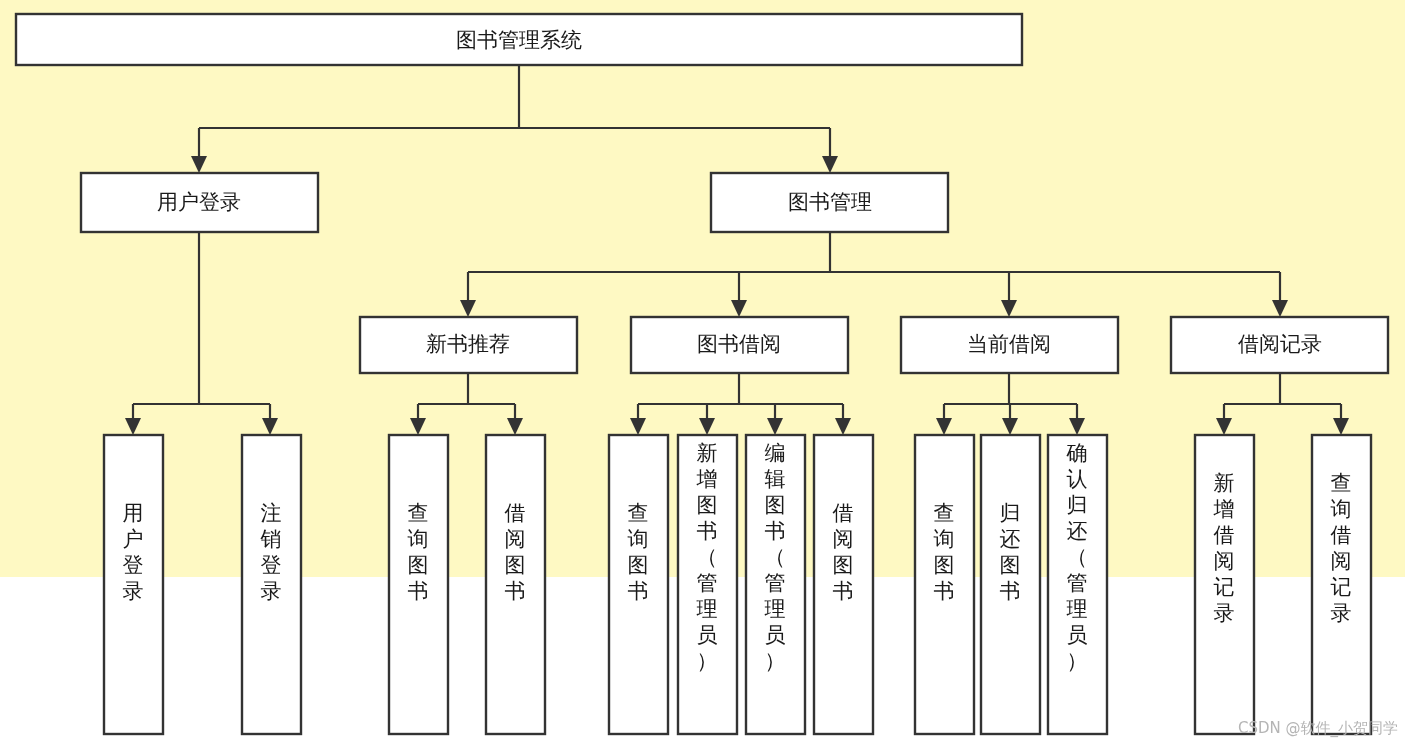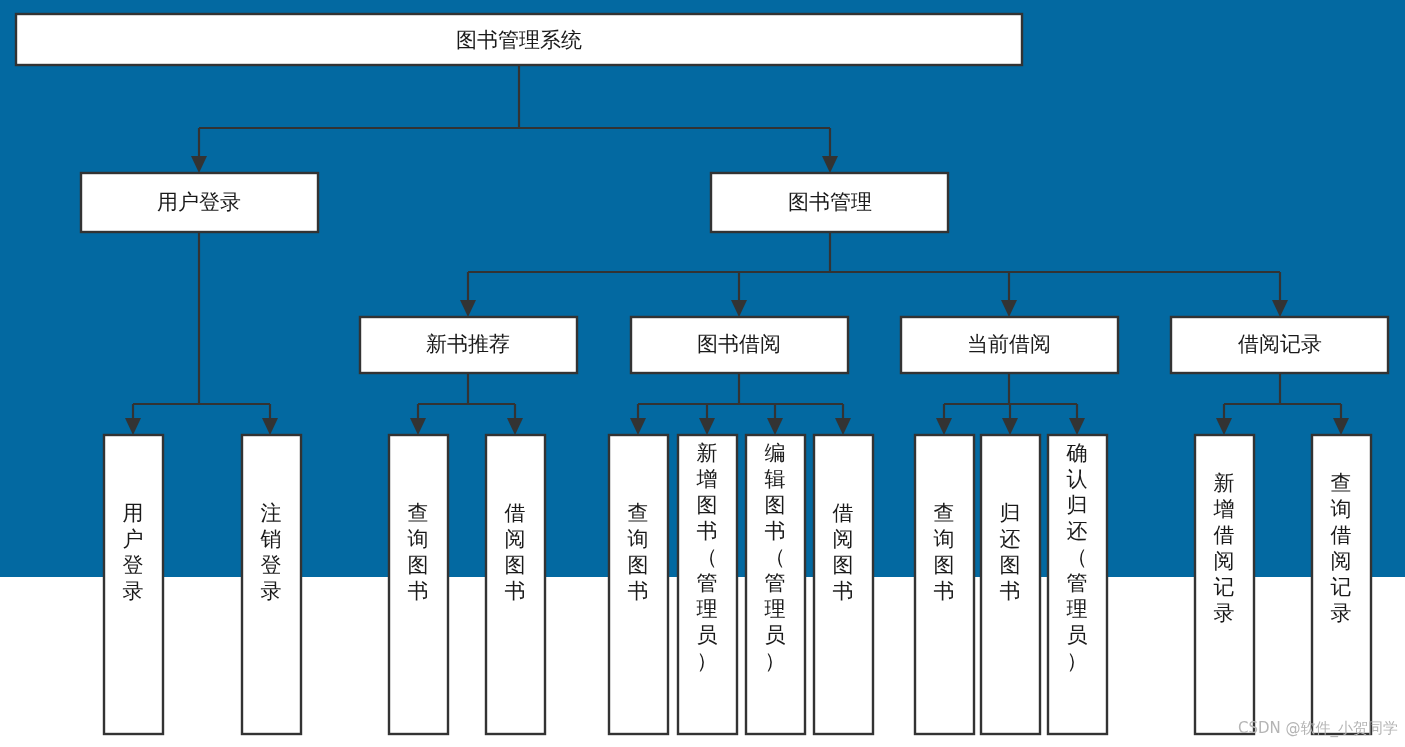--- a/index.html
+++ b/index.html
@@ -11,21 +11,21 @@
   body {
     width: 1405px;
     height: 747px;
     overflow: hidden;
     font-family: "DejaVu Sans", "Liberation Sans", sans-serif;
   }
   #diagram-root {
     position: relative;
     width: 1405px;
     height: 577px;
-    background: #0369a1;
+    background: #fef9c3;
   }
   svg.diagram {
     display: block;
     width: 1405px;
     height: 747px;
   }
   .box-rect {
     fill: #ffffff;
     stroke: #333333;
     stroke-width: 2.4;

